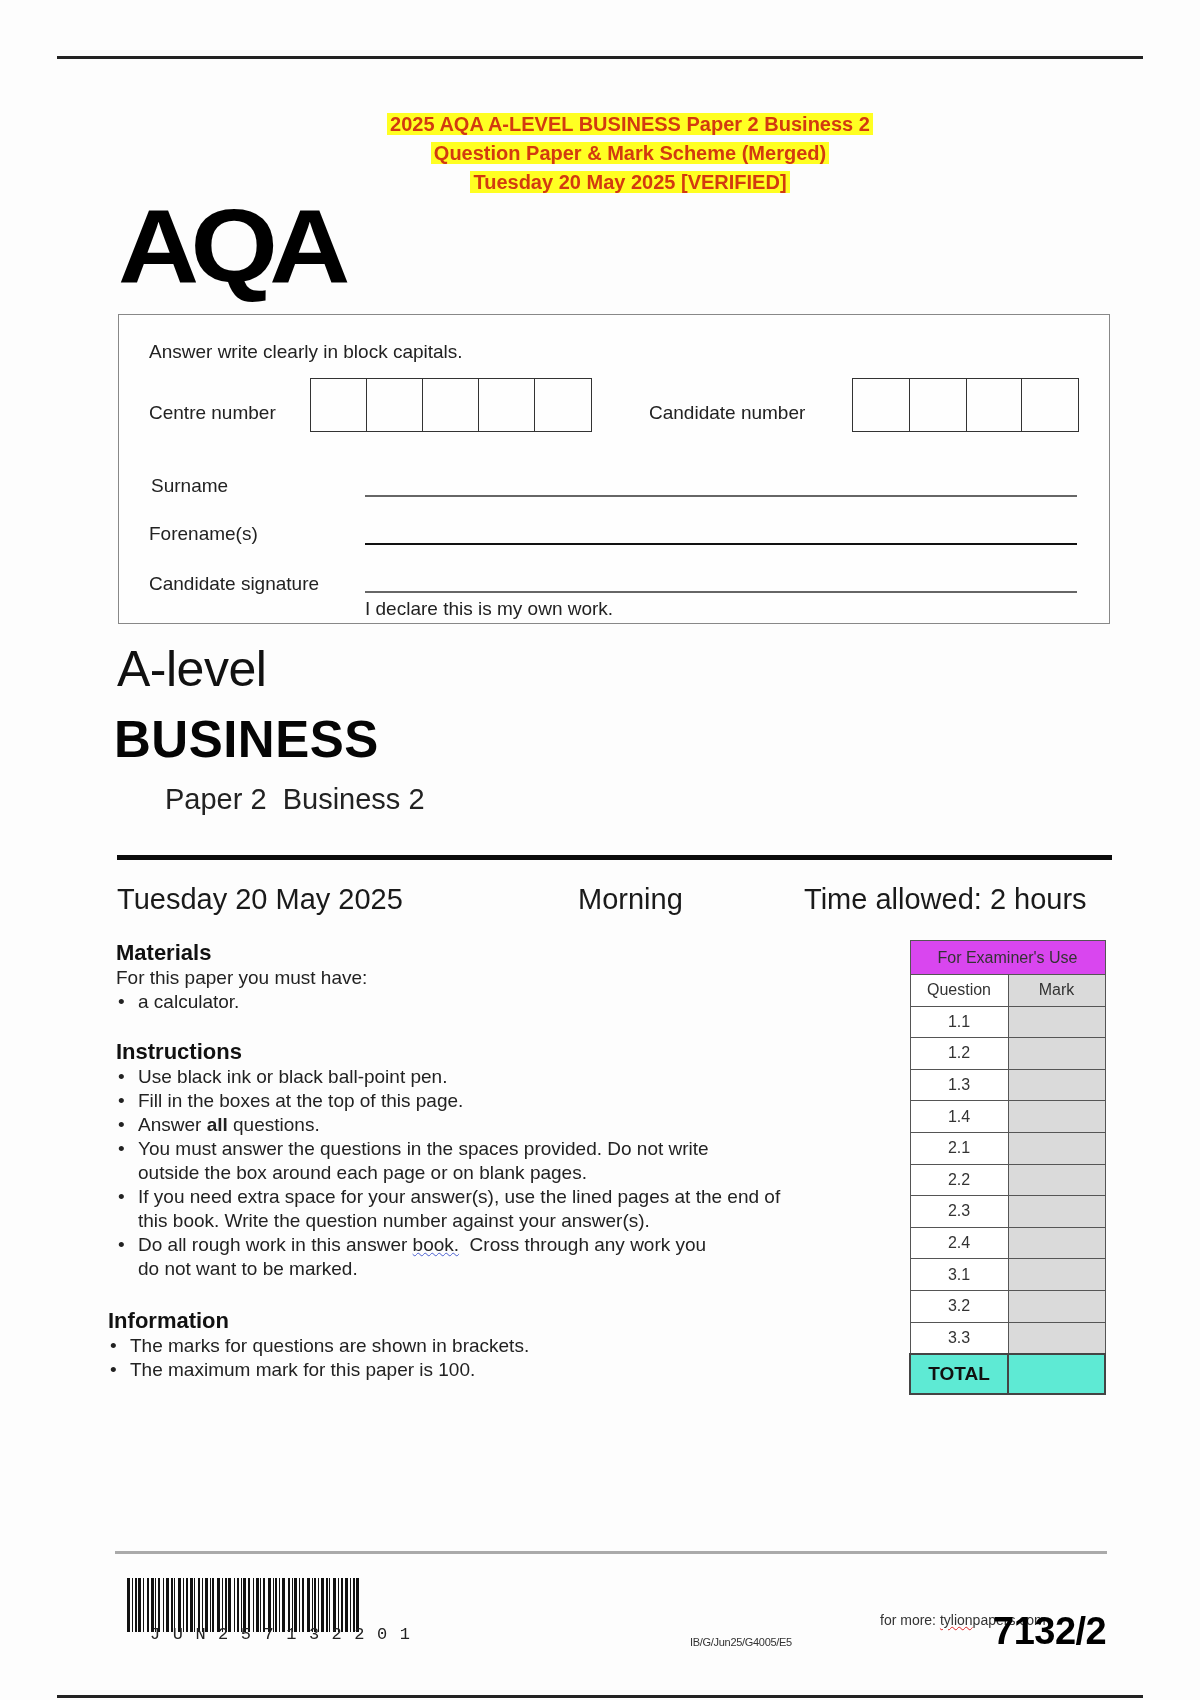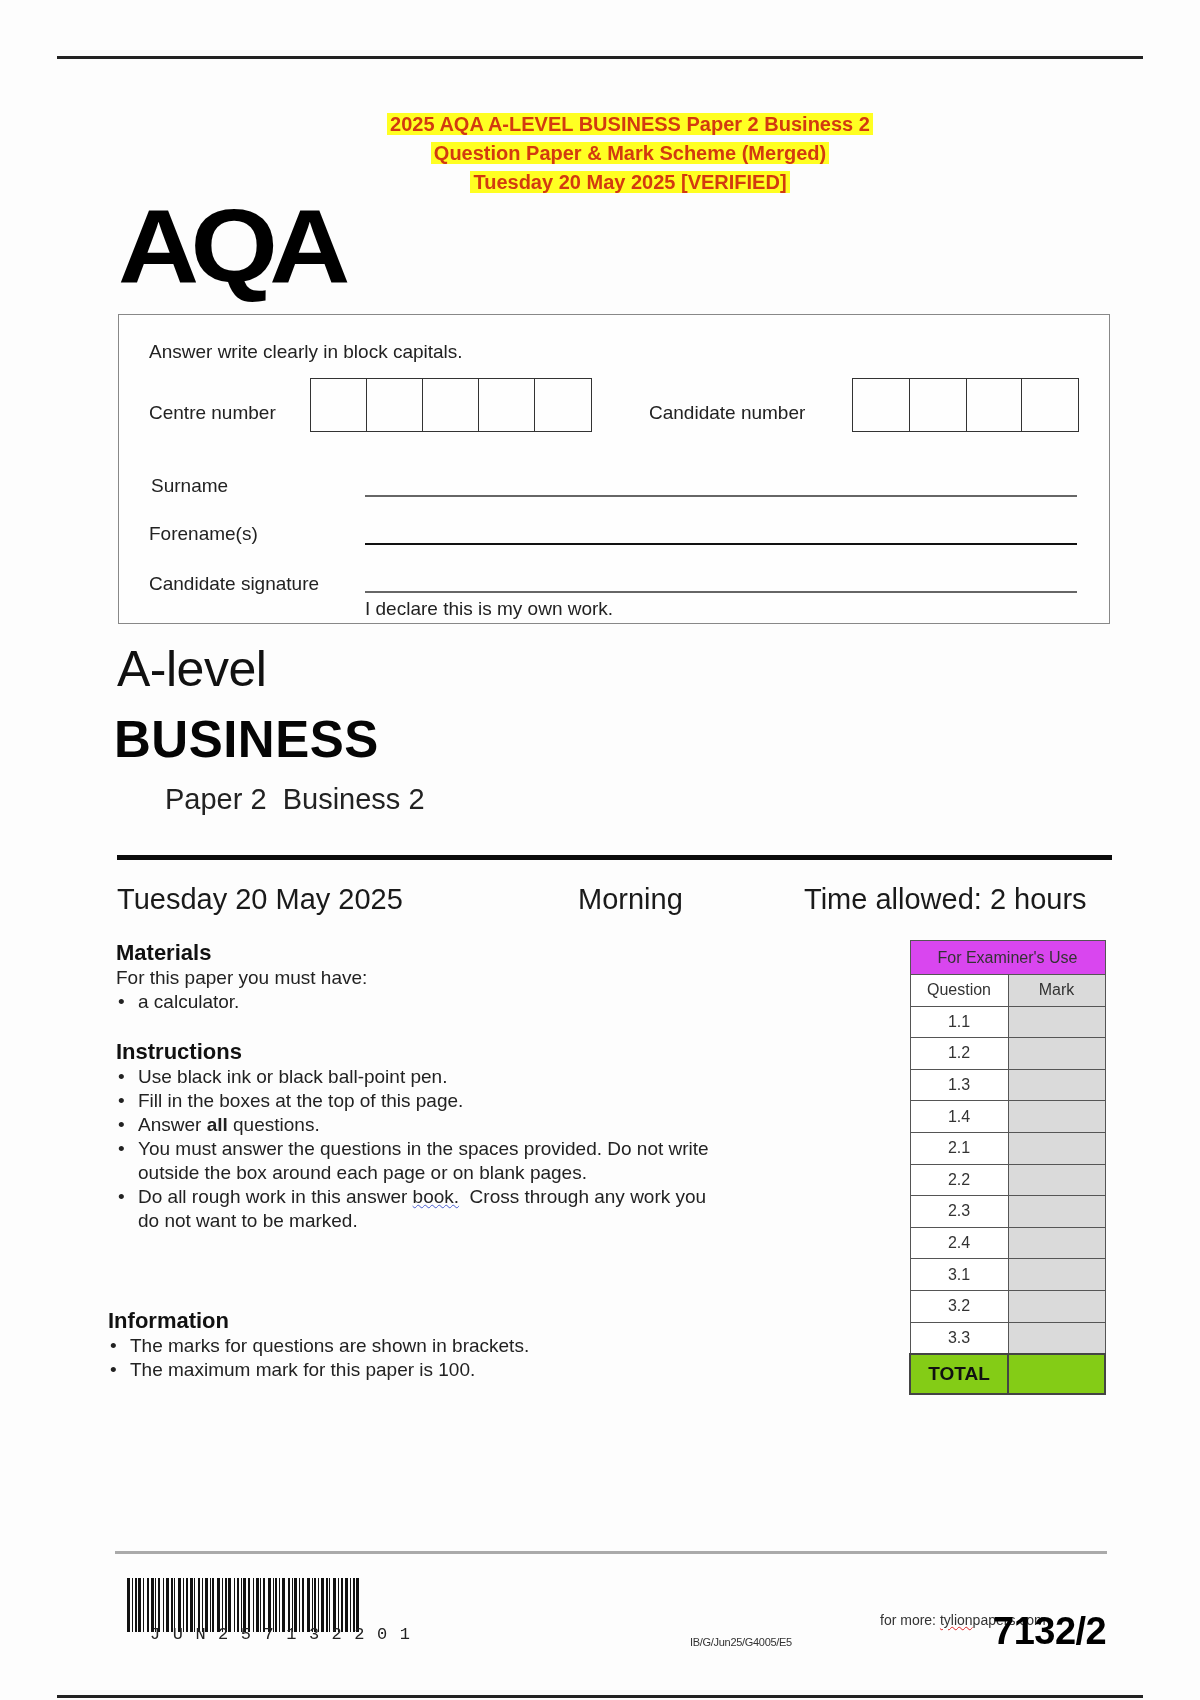--- a/index.html
+++ b/index.html
@@ -35,21 +35,21 @@
   ul.bullets { list-style: none; }
   ul.bullets li { position: relative; padding-left: 22px; font-size: 19px; line-height: 24px; color: #222; }
   ul.bullets li::before { content: "\2022"; position: absolute; left: 2px; top: 0; }
   .squiggle { text-decoration: underline wavy #4a5fd0; text-decoration-thickness: 1px; }
 
   .exam-table { left: 909px; top: 940px; width: 197px; border-collapse: collapse; font-size: 16px; color: #333; }
   .exam-table td, .exam-table th { border: 1.5px solid #555; text-align: center; height: 31.6px; font-weight: normal; }
   .exam-table .hdr { background: #d946ef; height: 34px; }
   .exam-table .mark { background: #dadada; }
   .exam-table .qcol { width: 98px; background: #fff; }
-  .exam-table .total td { border: 2.5px solid #444; height: 40px; background: #84cc16; font-weight: bold; font-size: 19px; color: #111; }
+  .exam-table .total td { border: 2.5px solid #444; height: 40px; background: #5eead4; font-weight: bold; font-size: 19px; color: #111; }
 
   .footer-rule { left: 115px; top: 1551px; width: 992px; height: 3px; background: #aaa; }
   .barcode { left: 127px; top: 1578px; width: 372px; height: 54px; display: flex; align-items: stretch; }
   .barcode i { display: block; height: 100%; background: #111; }
   .barcode-text { left: 150px; top: 1625px; font-family: "Liberation Mono", monospace; font-size: 17px; letter-spacing: 12.5px; color: #222; }
   .ref-code { left: 690px; top: 1636px; font-size: 11px; color: #333; letter-spacing: -0.3px; }
   .more { left: 880px; top: 1612px; font-size: 14px; color: #333; }
   .more .red { text-decoration: underline wavy #d22; text-decoration-thickness: 1px; }
   .paper-code { left: 993px; top: 1610px; font-size: 38px; font-weight: bold; color: #000; letter-spacing: -0.5px; }
 </style>
@@ -114,20 +114,21 @@
   </ul>
 </div>
 
 <div class="abs" style="left:116px; top:1039px; width:780px;">
   <div class="sect-head">Instructions</div>
   <ul class="bullets">
     <li>Use black ink or black ball-point pen.</li>
     <li>Fill in the boxes at the top of this page.</li>
     <li><span>Answer </span><b>all</b><span> questions.</span></li>
     <li><span>You must answer the questions in the spaces provided.  Do not write</span><br><span>outside the box around each page or on blank pages.</span></li>
+    <li><span>If you need extra space for your answer(s), use the lined pages at the end of</span><br><span>this book.  Write the question number against your answer(s).</span></li>
     <li><span>Do all rough work in this answer </span><span class="squiggle">book.</span><span style="white-space:pre;">  Cross through any work you</span><br><span>do not want to be marked.</span></li>
   </ul>
 </div>
 
 <div class="abs" style="left:108px; top:1308px; width:760px;">
   <div class="sect-head">Information</div>
   <ul class="bullets">
     <li>The marks for questions are shown in brackets.</li>
     <li>The maximum mark for this paper is 100.</li>
   </ul>

